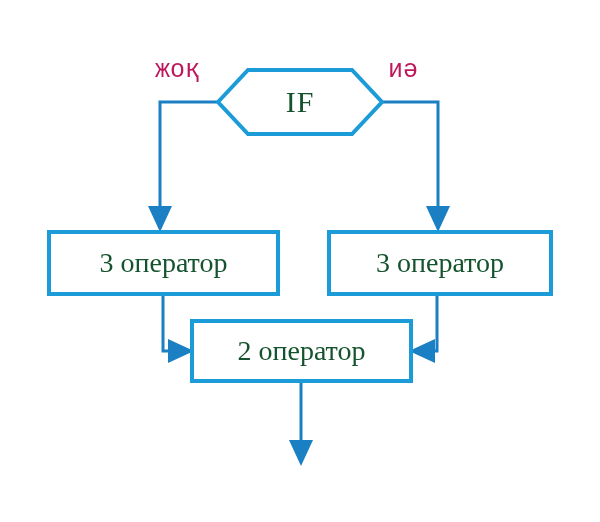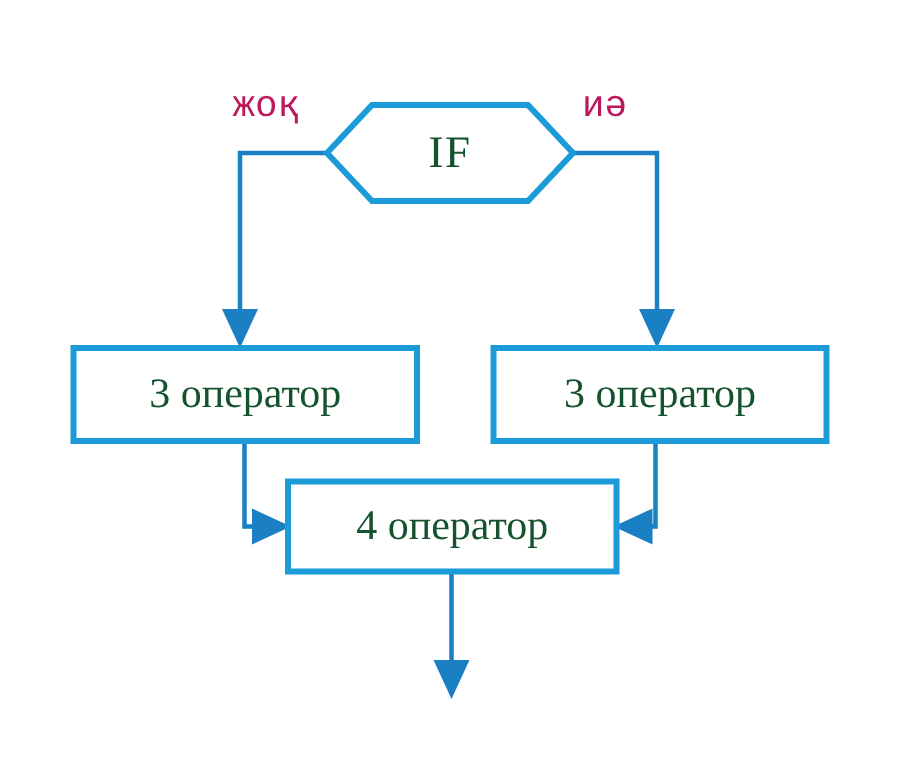--- a/index.html
+++ b/index.html
@@ -112,19 +112,19 @@
     <rect x="329" y="232" width="222" height="62" fill="#ffffff" stroke="#1B9BD8" stroke-width="4"></rect>
     <rect x="192" y="321" width="219" height="60" fill="#ffffff" stroke="#1B9BD8" stroke-width="4"></rect>
   </svg>
 
   <div class="node-label" id="decision-text">IF</div>
 
   <div class="node-label" id="op1-text">3 оператор</div>
 
   <div class="node-label" id="op3-text">3 оператор</div>
 
-  <div class="node-label" id="op2-text">4 оператор</div>
+  <div class="node-label" id="op2-text">2 оператор</div>
 
   <div class="branch-label" id="label-no">жоқ</div>
 
   <div class="branch-label" id="label-yes">иә</div>
 
 </div>
 
 </body></html>

